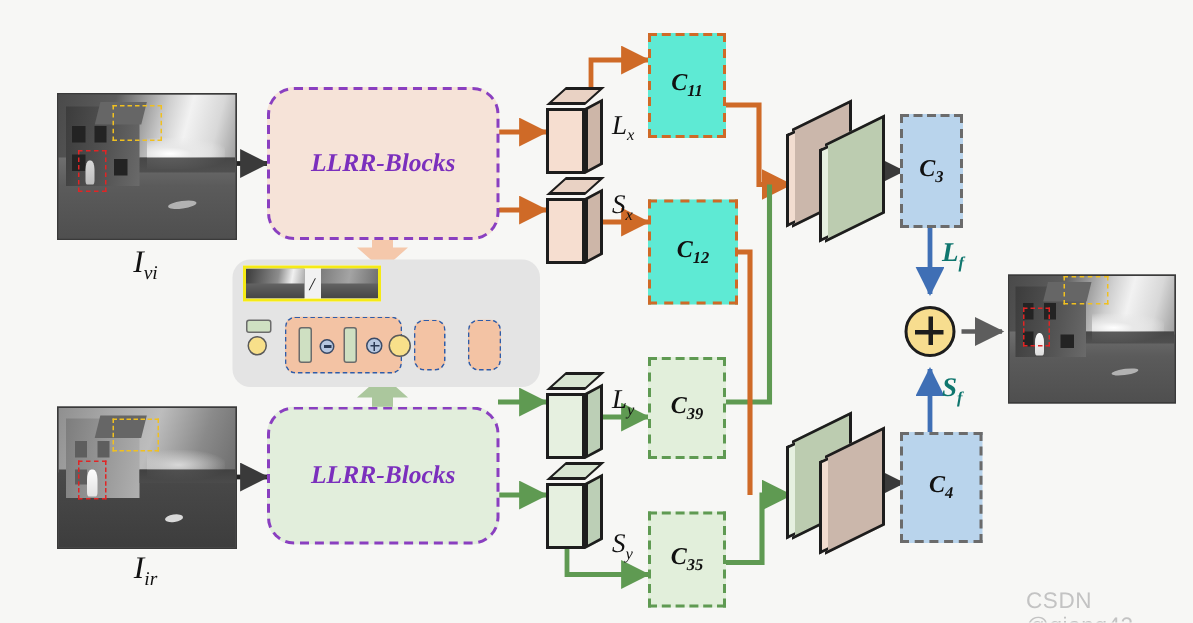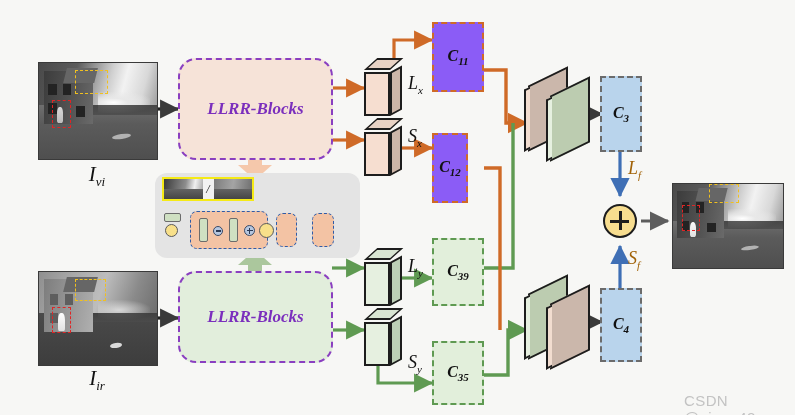--- a/index.html
+++ b/index.html
@@ -57,21 +57,21 @@
   }
   .llrr.vi{background:#f6e3d8;}
   .llrr.ir{background:#e2eedc;}
 
   
   .cbox{
     position:absolute;box-sizing:border-box;
     display:flex;align-items:center;justify-content:center;
     font-weight:bold;font-style:italic;font-size:16px;color:#111;
   }
-  .cbox.orange{border:2px dashed #cf6a27;background:#8b5cf6;}
+  .cbox.orange{border:2px dashed #cf6a27;background:#5eead4;}
   .cbox.green{border:2px dashed #5f9a52;background:#e2efdb;}
   .cbox.blue{border:2.2px dashed #6b6b6b;background:#b9d4ec;}
   .cbox sub{font-size:11px;font-weight:bold;}
 
   
   .cube{position:absolute;}
   .cube .face{position:absolute;left:0;bottom:0;width:26px;height:44px;
     border:2px solid #1d1d1d;box-sizing:border-box;}
   .cube .top{position:absolute;left:0;top:0;width:26px;height:12px;
     border:2px solid #1d1d1d;box-sizing:border-box;
@@ -88,21 +88,21 @@
 
   
   .plate{position:absolute;width:40px;height:66px;border:2px solid #1d1d1d;
     box-sizing:border-box;transform:skewY(-26deg);}
   .plate .edge{position:absolute;left:-6px;top:0;width:6px;height:100%;
     border:2px solid #1d1d1d;border-right:none;box-sizing:border-box;}
 
   
   .mlab{position:absolute;font-style:italic;font-size:18px;color:#111;white-space:nowrap;}
   .mlab sub{font-size:11px;}
-  .mlab.red{color:#a16207;font-weight:normal;}
+  .mlab.red{color:#0f766e;font-weight:bold;}
 
   
   .plusnode{position:absolute;width:34px;height:34px;border-radius:50%;
     background:#f7dd8f;border:2.5px solid #1d1d1d;box-sizing:border-box;}
   .plusnode::before,.plusnode::after{content:"";position:absolute;background:#1d1d1d;}
   .plusnode::before{left:50%;top:5px;width:3px;height:19px;margin-left:-1.5px;}
   .plusnode::after{top:50%;left:5px;height:3px;width:19px;margin-top:-1.5px;}
 
   
   .inset{position:absolute;background:#e4e4e4;border-radius:12px;}
@@ -319,41 +319,41 @@
   </div>
   <div class="mlab" style="left:408px;top:316px;margin-top:36px;">
     <span>S</span><sub>y</sub>
   </div>
 
   <div class="cbox orange" style="left:432px;top:22px;width:52px;height:70px;">
     <span>
       <span>C</span><sub>11</sub>
     </span>
   </div>
-  <div class="cbox orange" style="left:432px;top:133px;width:36px;height:70px;">
+  <div class="cbox orange" style="left:432px;top:133px;width:60px;height:70px;">
     <span>
       <span>C</span><sub>12</sub>
     </span>
   </div>
   <div class="cbox green" style="left:432px;top:238px;width:52px;height:68px;">
     <span>
       <span>C</span><sub>39</sub>
     </span>
   </div>
   <div class="cbox green" style="left:432px;top:341px;width:52px;height:64px;">
     <span>
       <span>C</span><sub>35</sub>
     </span>
   </div>
   <div class="cbox blue" style="left:600px;top:76px;width:42px;height:76px;">
     <span>
       <span>C</span><sub>3</sub>
     </span>
   </div>
-  <div class="cbox blue" style="left:600px;top:288px;width:42px;height:74px;">
+  <div class="cbox blue" style="left:600px;top:288px;width:55px;height:74px;">
     <span>
       <span>C</span><sub>4</sub>
     </span>
   </div>
 
   <div class="abs" style="left:524px;top:62px;">
     <div class="plate" style="left:4px;top:14px;background:#cbb7ab;">
       <div class="edge" style="background:#f2ddd0;"></div>
     </div>
     <div class="plate" style="left:26px;top:24px;background:#bcccb0;">

